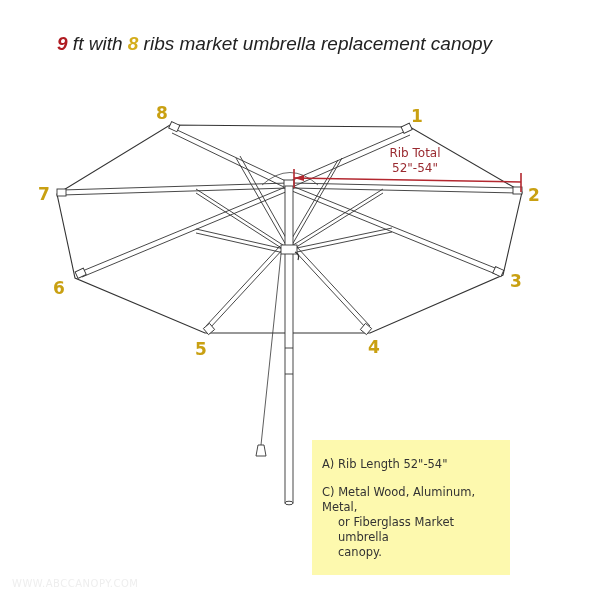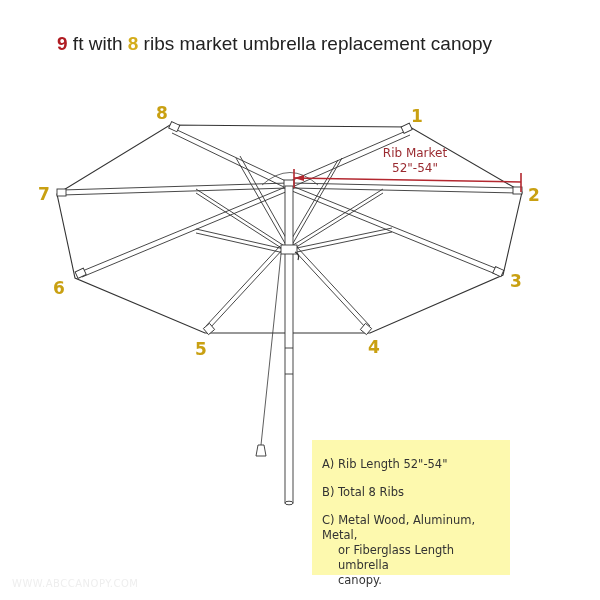--- a/index.html
+++ b/index.html
@@ -1,17 +1,17 @@
 <!DOCTYPE html>
 <html><head>
   <meta charset="utf-8">
   <style>
     html, body { margin:0; padding:0; background:#ffffff; }
     body { width:600px; height:600px; position:relative; overflow:hidden; font-family:"DejaVu Sans", sans-serif; }
-    .title { position:absolute; left:57px; top:33px; font-family:"Liberation Sans", sans-serif; font-size:19px; color:#222; white-space:nowrap; }
+    .title { position:absolute; left:57px; top:33px; font-family:"Liberation Sans", sans-serif; font-size:19px; color:#222; white-space:nowrap;font-style:italic; }
     .title .n1 { color:#b01c22; font-weight:bold; }
     .title .n2 { color:#d4ac1a; font-weight:bold; }
     svg.diagram { position:absolute; left:0; top:0; }
     .tip-label { position:absolute; font-family:"DejaVu Sans", sans-serif; font-weight:bold; font-size:17px; color:#c9a012; }
     .rib-text { position:absolute; font-family:"DejaVu Sans", sans-serif; font-size:12px; color:#9a2a30; text-align:center; line-height:15px; }
     .infobox { position:absolute; left:312px; top:440px; width:198px; height:135px; background:#fdf9ae; box-sizing:border-box; padding:17px 8px 0 10px; font-family:"DejaVu Sans", sans-serif; font-size:11.5px; color:#333; }
     .infobox p { margin:0 0 13px 0; line-height:15px; }
     .infobox .cont { padding-left:16px; display:block; }
     .watermark { position:absolute; left:12px; top:578px; font-family:"DejaVu Sans", sans-serif; font-size:10px; color:#eeeeee; letter-spacing:0.5px; }
   </style>
@@ -99,36 +99,35 @@
 
   <g stroke="#b3272f" stroke-width="1.6">
     <line x1="294" y1="178" x2="521" y2="182"></line>
     <line x1="294" y1="169" x2="294" y2="188"></line>
     <line x1="521" y1="173" x2="521" y2="192"></line>
   </g>
   <path d="M294,178 L304,175 L304,181 Z" fill="#b3272f"></path>
 </svg>
 
 <div class="rib-text" style="left:375px; top:146px; width:80px;">
-  <div>Rib Market</div>
+  <div>Rib Total</div>
   <div>52"-54"</div>
 </div>
 
 <div class="tip-label" style="left:411px; top:106px;">1</div>
 <div class="tip-label" style="left:528px; top:185px;">2</div>
 <div class="tip-label" style="left:510px; top:271px;">3</div>
 <div class="tip-label" style="left:368px; top:337px;">4</div>
 <div class="tip-label" style="left:195px; top:339px;">5</div>
 <div class="tip-label" style="left:53px; top:278px;">6</div>
 <div class="tip-label" style="left:38px; top:184px;">7</div>
 <div class="tip-label" style="left:156px; top:103px;">8</div>
 
 <div class="infobox">
   <p>A) Rib Length 52"-54"</p>
-  <p>B) Total 8 Ribs</p>
   <p>
     <span>C) Metal Wood, Aluminum, Metal,</span><br>
-    <span class="cont">or Fiberglass Length umbrella</span>
+    <span class="cont">or Fiberglass Market umbrella</span>
     <span class="cont">canopy.</span>
   </p>
 </div>
 
 <div class="watermark">WWW.ABCCANOPY.COM</div>
 
 </body></html>

